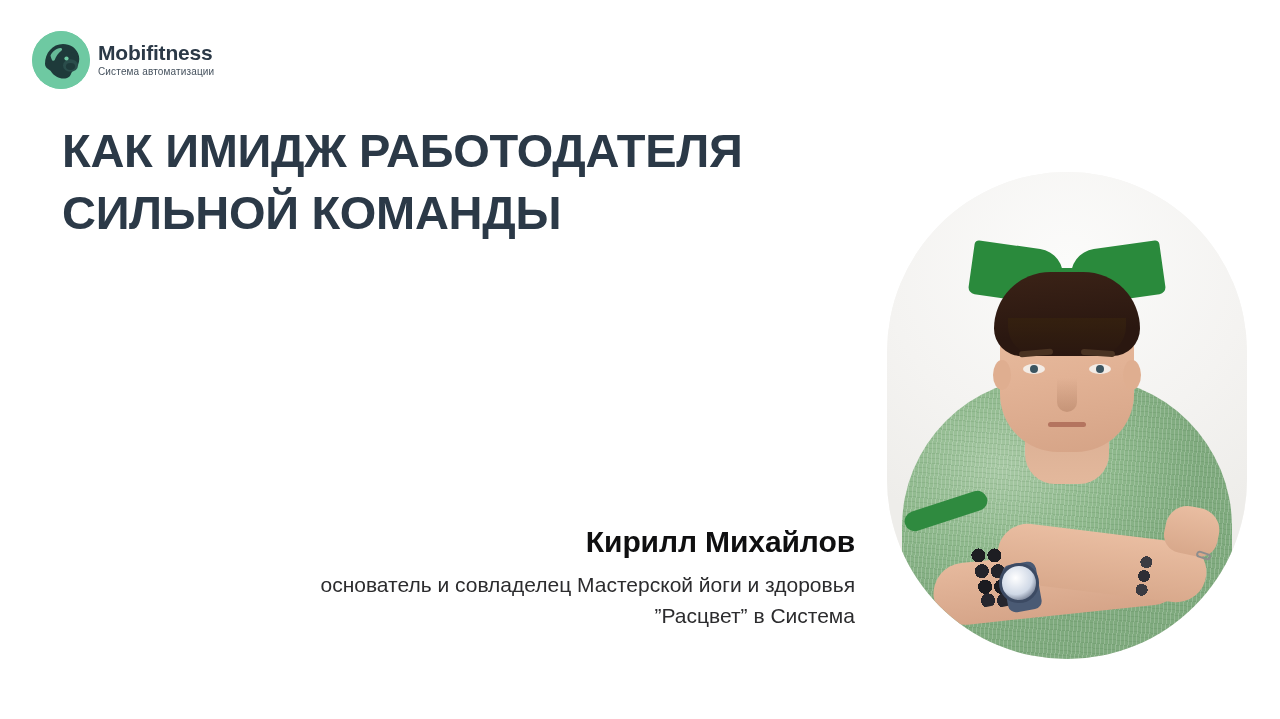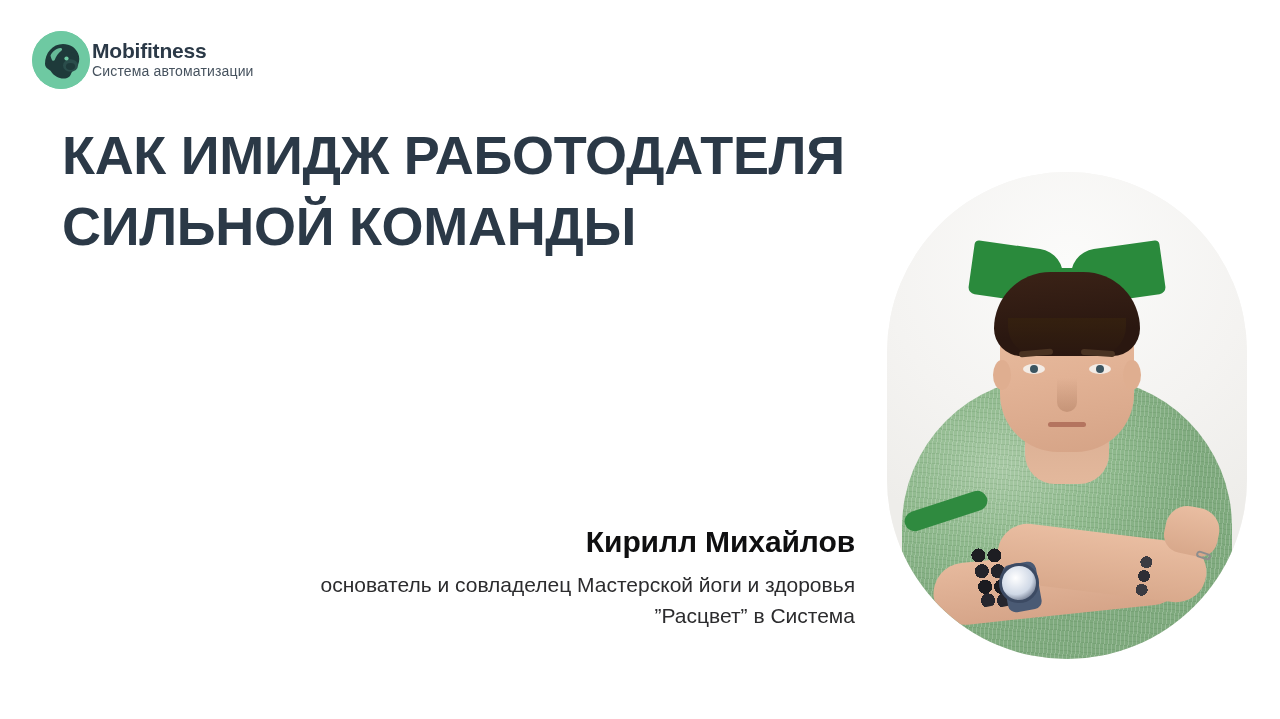--- a/index.html
+++ b/index.html
@@ -13,48 +13,48 @@
   .slide {
     position:relative;
     width:1280px; height:719px;
     background:#ffffff;
   }
 
   
   .logo-block {
     position:absolute;
     left:32px; top:31px;
-    display:flex; align-items:center; gap:2px;
+    display:flex; align-items:center; gap:8px;
   }
   .logo-mark {
     width:58px; height:58px; flex:none;
     border-radius:50%;
     background:#6ec9a2;
     position:relative; overflow:hidden;
     display:block;
   }
   .logo-mark svg { display:block; width:58px; height:58px; }
   .logo-words { display:flex; flex-direction:column; justify-content:center; gap:1px; }
   .logo-name {
     font-size:21px; font-weight:bold; letter-spacing:-0.2px;
     color:#2b3947; line-height:1.05;
   }
   .logo-tagline {
-    font-size:14px; font-weight:normal; letter-spacing:0.15px;
+    font-size:10px; font-weight:normal; letter-spacing:0.15px;
     color:#46525e; line-height:1.2;
   }
 
   
   .title {
     position:absolute;
     left:62px; top:120px;
     width:860px;
     color:#2b3947;
     font-weight:bold;
-    font-size:54px;
+    font-size:47px;
     line-height:1.32;
     letter-spacing:-0.3px;
     text-transform:uppercase;
   }
   .title-line { display:block; white-space:nowrap; }
 
   
   .speaker {
     position:absolute;
     right:425px; top:522px;

